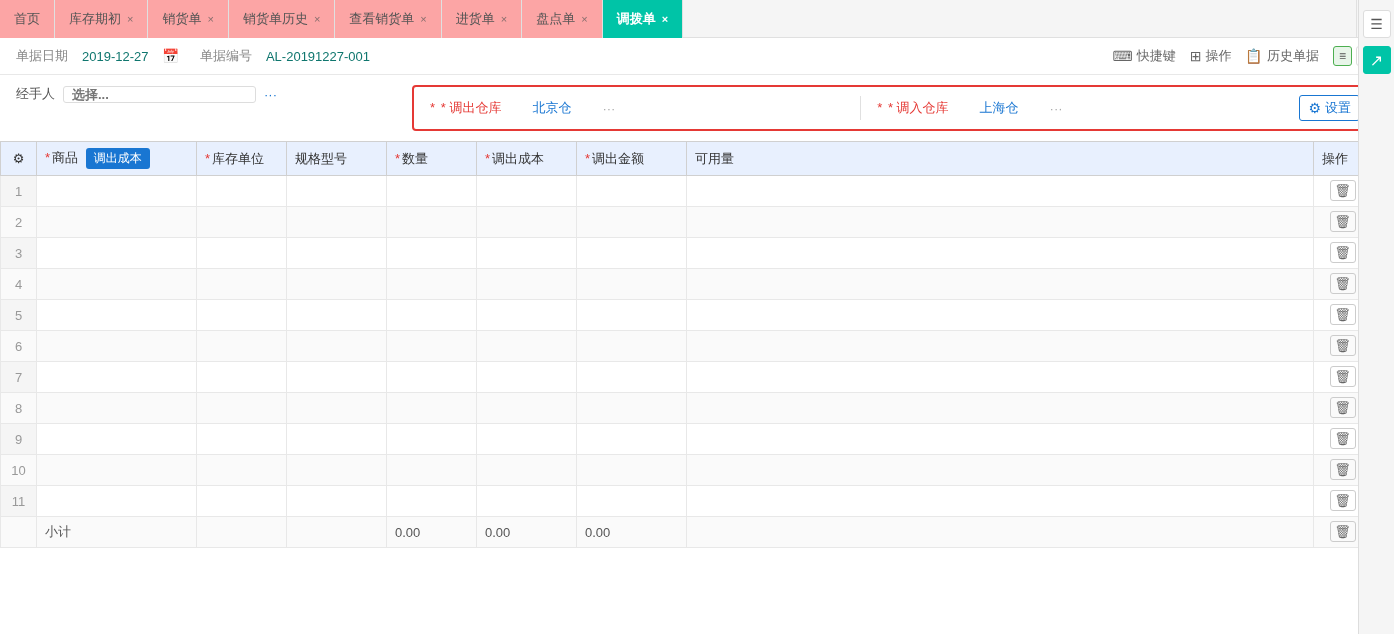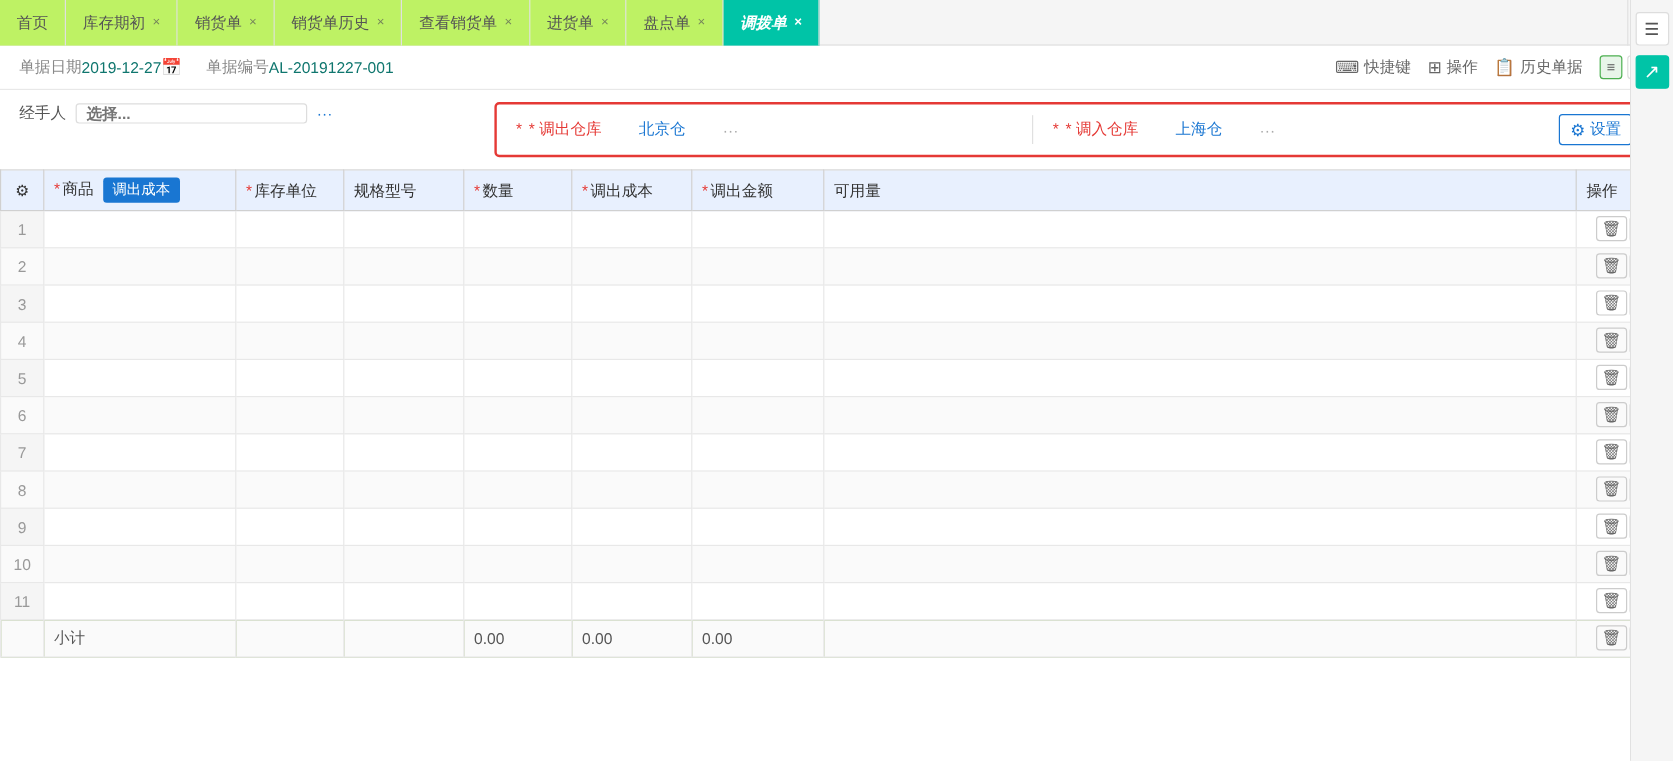--- a/index.html
+++ b/index.html
@@ -6,38 +6,38 @@
     body { font-family: 'Microsoft YaHei', Arial, sans-serif; font-size: 13px; background: #fff; color: #333; width: 1394px; height: 634px; overflow: hidden; }
 
     
     .tab-bar {
       display: flex; align-items: center; background: #f5f5f5; border-bottom: 1px solid #e0e0e0;
       height: 38px; padding: 0 0; position: relative;
     }
     .tab {
       display: flex; align-items: center; padding: 0 14px; height: 38px; cursor: pointer;
       border-right: 1px solid #e0e0e0; font-size: 13px; color: #555; white-space: nowrap;
-      position: relative; background: #bef264;
+      position: relative; background: #fca5a5;
     }
     .tab.active {
-      background: #00c4a7; color: #fff; font-weight: bold; font-style: italic;
+      background: #00c4a7; color: #fff; font-weight: bold;
     }
     .tab .close-icon { margin-left: 6px; font-size: 11px; cursor: pointer; opacity: 0.7; }
     .tab.active .close-icon { color: #fff; opacity: 1; }
     .tab-close-all {
       padding: 0 12px; height: 38px; display: flex; align-items: center; cursor: pointer;
       color: #999; font-size: 16px; border-left: 1px solid #e0e0e0;
     }
 
     
     .toolbar {
       display: flex; align-items: center; padding: 8px 16px; border-bottom: 1px solid #e8e8e8;
       gap: 20px; background: #fff;
     }
-    .toolbar-item { display: flex; align-items: center; gap: 0; color: #555; font-size: 13px; justify-content: center; }
+    .toolbar-item { display: flex; align-items: center; gap: 14px; color: #555; font-size: 13px; justify-content: center; }
     .toolbar-label { color: #888; }
     .toolbar-value { color: #0f766e; }
     .toolbar-icon { color: #4caf50; font-size: 14px; cursor: pointer; }
     .toolbar-right { margin-left: auto; display: flex; align-items: center; gap: 14px; }
     .toolbar-right-item { display: flex; align-items: center; gap: 4px; color: #666; font-size: 13px; cursor: pointer; }
     .toolbar-right-item .icon { font-size: 14px; }
     .btn-icon-group { display: flex; gap: 4px; }
     .btn-icon { background: none; border: 1px solid #ddd; border-radius: 3px; padding: 2px 5px; cursor: pointer; color: #555; font-size: 12px; }
     .btn-icon.active { background: #e8f5e9; border-color: #4caf50; }
 

